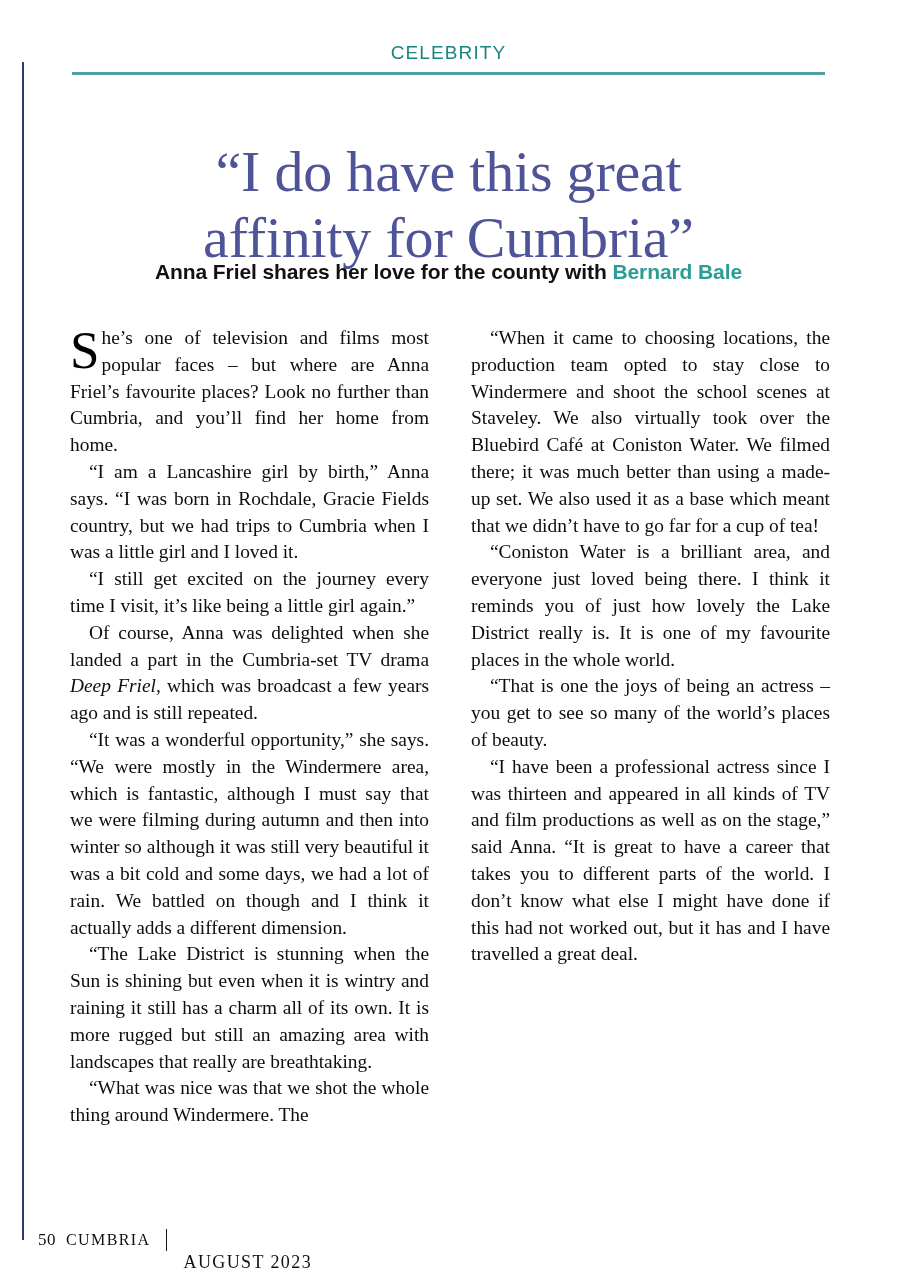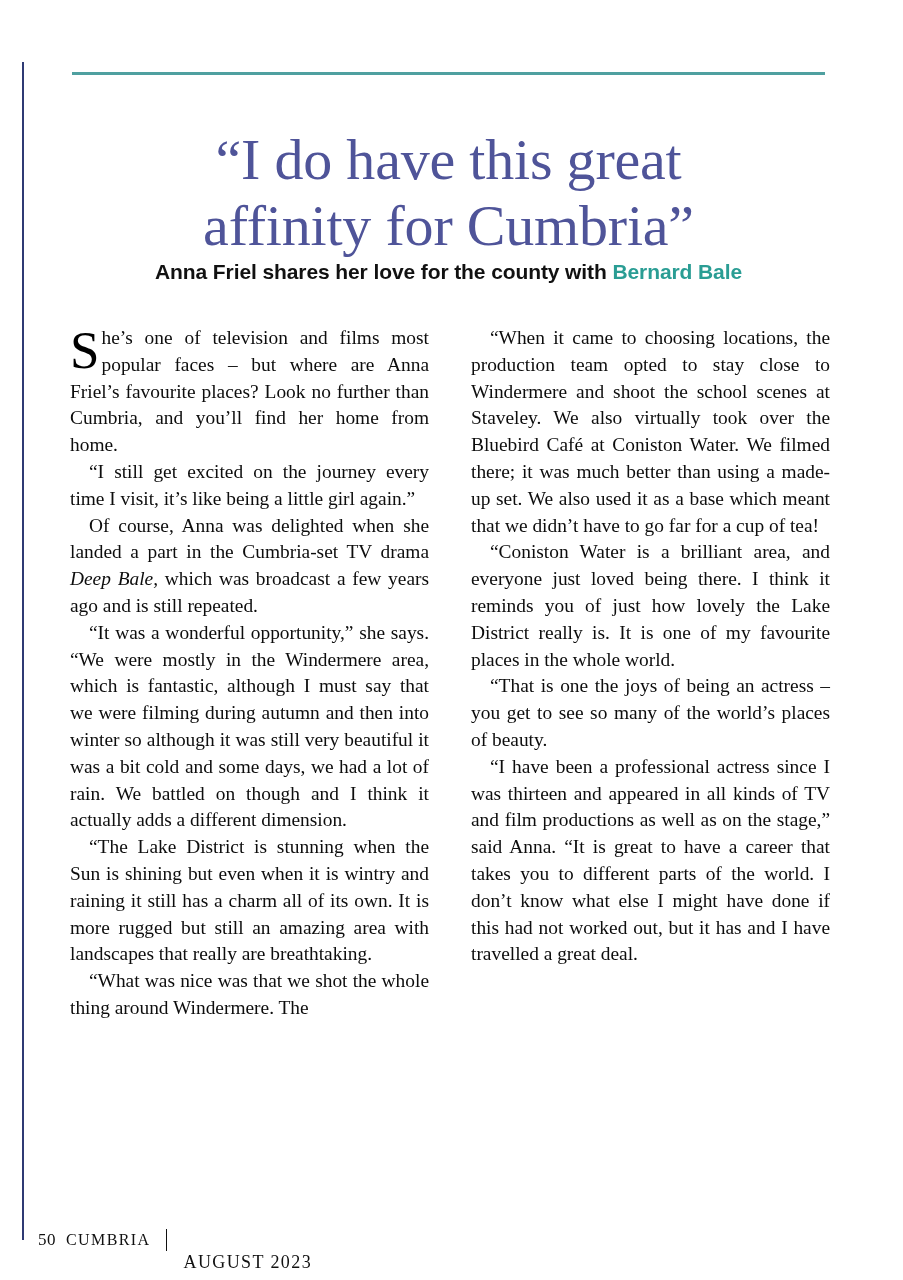--- a/index.html
+++ b/index.html
@@ -41,21 +41,21 @@
     position: absolute;
     left: 72px;
     top: 72px;
     width: 753px;
     height: 3px;
     background: #4fa0a0;
   }
   .headline {
     position: absolute;
     left: 72px;
-    top: 88px;
+    top: 100px;
     width: 753px;
     text-align: center;
     color: #4f5499;
     font-family: "Liberation Serif", "DejaVu Serif", serif;
     font-size: 58px;
     line-height: 66px;
     font-weight: 400;
     letter-spacing: -0.2px;
   }
   .headline .hl-line { display: block; }
@@ -129,37 +129,39 @@
   }
   .footer .issue { font-variant: small-caps; font-size: 18px; letter-spacing: 1.4px; margin-top: 46px; }
 </style>
 </head>
 <body>
 
 <div class="page">
 
   <div class="edge-rule"></div>
 
+  <div class="kicker">CELEBRITY</div>
   <div class="kicker-rule"></div>
 
   <h1 class="headline">
     <span class="hl-line">“I do have this great</span>
     <span class="hl-line">affinity for Cumbria”</span>
   </h1>
 
   <div class="standfirst">
     <span>Anna Friel shares her love for the county with </span><span class="byline">Bernard Bale</span>
   </div>
 
   <div class="columns">
 
     <div class="col">
       <p class="lead"><span class="dropcap">S</span><span>he’s one of television and films most popular faces – but where are Anna Friel’s favourite places? Look no further than Cumbria, and you’ll find her home from home.</span></p>
+      <p><span>“I am a Lancashire girl by birth,” Anna says. “I was born in Rochdale, Gracie Fields country, but we had trips to Cumbria when I was a little girl and I loved it.</span></p>
       <p><span>“I still get excited on the journey every time I visit, it’s like being a little girl again.”</span></p>
-      <p><span>Of course, Anna was delighted when she landed a part in the Cumbria-set TV drama </span><span class="it">Deep Bale,</span><span> which was broadcast a few years ago and is still repeated.</span></p>
+      <p><span>Of course, Anna was delighted when she landed a part in the Cumbria-set TV drama </span><span class="it">Deep Friel,</span><span> which was broadcast a few years ago and is still repeated.</span></p>
       <p><span>“It was a wonderful opportunity,” she says. “We were mostly in the Windermere area, which is fantastic, although I must say that we were filming during autumn and then into winter so although it was still very beautiful it was a bit cold and some days, we had a lot of rain. We battled on though and I think it actually adds a different dimension.</span></p>
       <p><span>“The Lake District is stunning when the Sun is shining but even when it is wintry and raining it still has a charm all of its own. It is more rugged but still an amazing area with landscapes that really are breathtaking.</span></p>
       <p><span>“What was nice was that we shot the whole thing around Windermere. The</span></p>
     </div>
 
     <div class="col">
       <p><span>“When it came to choosing locations, the production team opted to stay close to Windermere and shoot the school scenes at Staveley. We also virtually took over the Bluebird Café at Coniston Water. We filmed there; it was much better than using a made-up set. We also used it as a base which meant that we didn’t have to go far for a cup of tea!</span></p>
       <p><span>“Coniston Water is a brilliant area, and everyone just loved being there. I think it reminds you of just how lovely the Lake District really is. It is one of my favourite places in the whole world.</span></p>
       <p><span>“That is one the joys of being an actress – you get to see so many of the world’s places of beauty.</span></p>
       <p><span>“I have been a professional actress since I was thirteen and appeared in all kinds of TV and film productions as well as on the stage,” said Anna. “It is great to have a career that takes you to different parts of the world. I don’t know what else I might have done if this had not worked out, but it has and I have travelled a great deal.</span></p>

